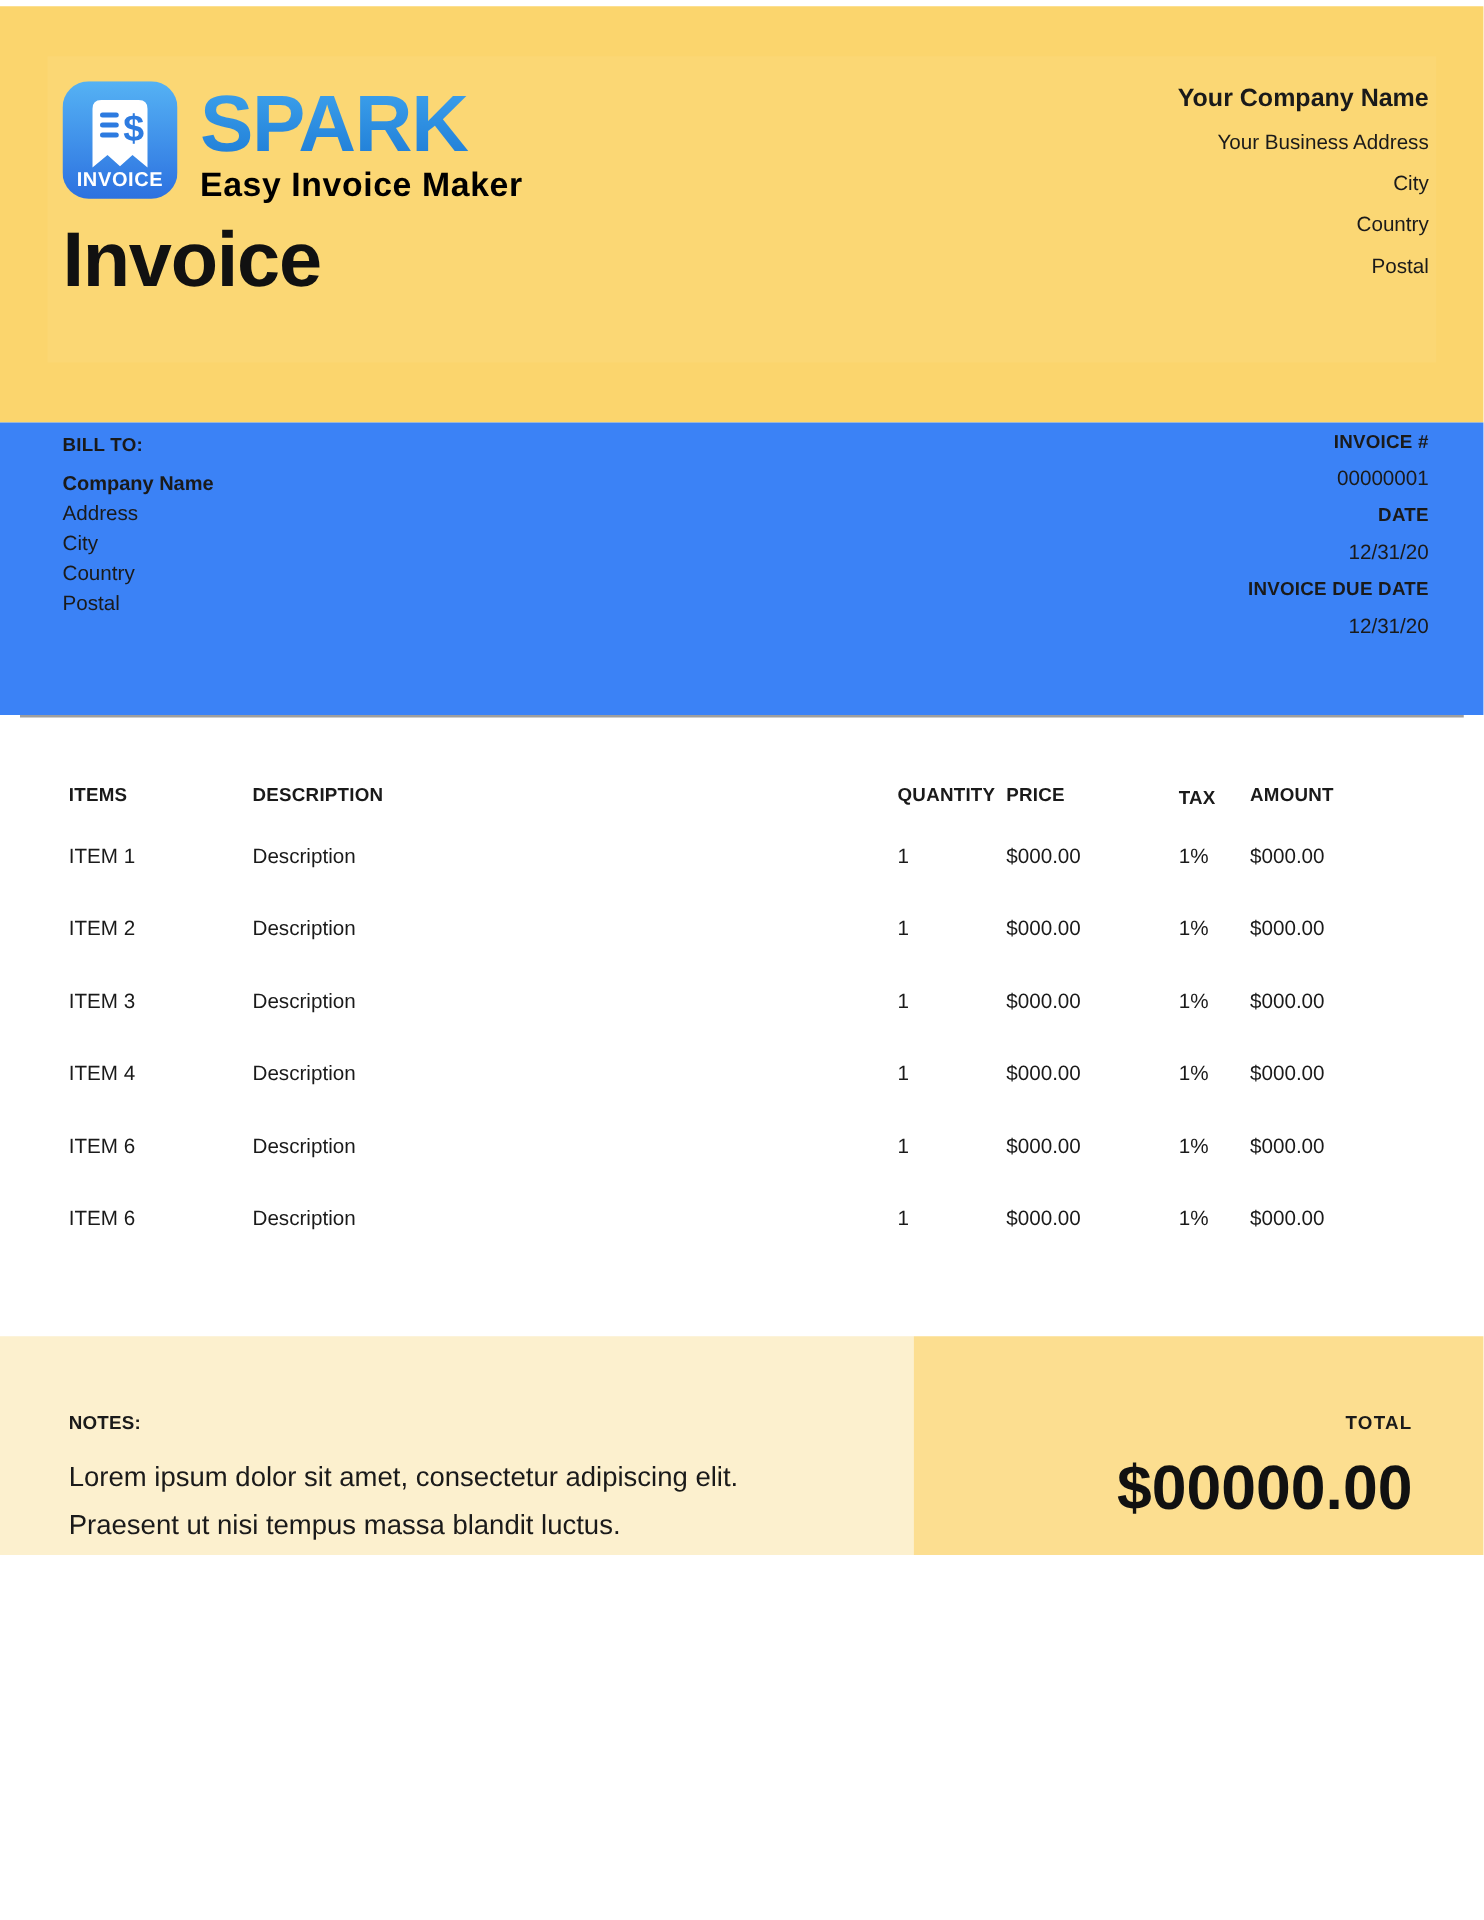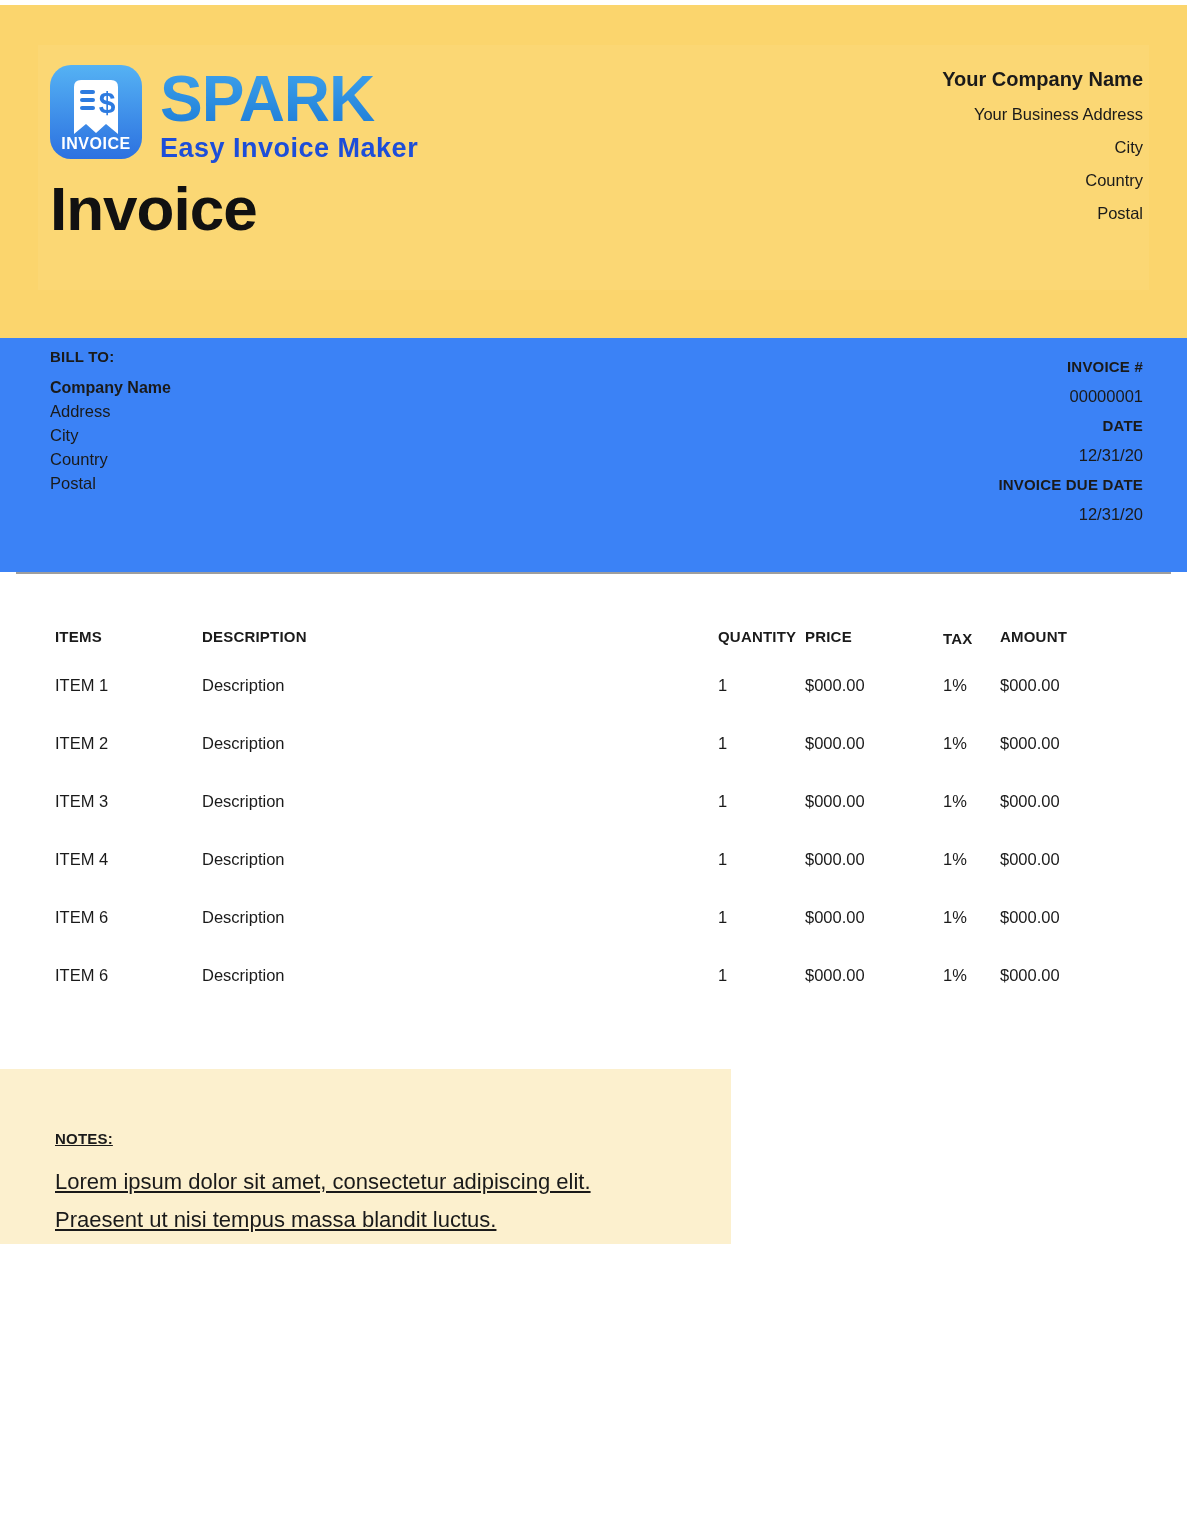--- a/index.html
+++ b/index.html
@@ -34,21 +34,21 @@
     line-height: 64px;
     background: linear-gradient(180deg, #3EA2EC 0%, #1E7CD6 100%);
     -webkit-background-clip: text;
     background-clip: text;
     -webkit-text-fill-color: transparent;
     color: #2E86DB;
   }
   .logo-tagline {
     font-size: 27px;
     font-weight: 600;
-    color: #1d4ed8;
+    color: #000000;
     letter-spacing: 0.5px;
     margin-top: 2px;
   }
   .doc-title {
     position: absolute;
     left: 50px; top: 168px;
     font-size: 62px;
     font-weight: bold;
     color: #111111;
     letter-spacing: -1px;
@@ -56,21 +56,21 @@
   .company-block { position: absolute; right: 44px; top: 62px; text-align: right; }
   .company-name { font-size: 20px; font-weight: bold; line-height: 24px; }
   .company-line { font-size: 16.5px; line-height: 20px; margin-top: 13px; }
 
   
   .bill-section { position: relative; height: 234px; background: #3b82f6; text-decoration: underline; }
   .bill-to-block { position: absolute; left: 50px; top: 10px; }
   .bill-to-label { font-size: 15px; font-weight: bold; letter-spacing: 0.2px; }
   .client-name { font-size: 16px; font-weight: bold; margin-top: 14px; }
   .client-line { font-size: 16.5px; line-height: 20px; margin-top: 4px; }
-  .invoice-meta-block { position: absolute; right: 44px; top: 20px; text-align: right; }
+  .invoice-meta-block { position: absolute; right: 44px; top: 7px; text-align: right; }
   .meta-label { font-size: 15px; font-weight: bold; letter-spacing: 0.2px; margin-top: 11px; }
   .meta-label:first-child { margin-top: 0; }
   .meta-value { font-size: 16.5px; line-height: 20px; margin-top: 11px; }
 
   .divider {
     border: none;
     border-top: 2px solid #9E9E9E;
     margin: 0 16px;
   }
 
@@ -83,21 +83,21 @@
   }
   .t-header { margin-top: 53px; font-size: 15px; font-weight: bold; letter-spacing: 0.2px; line-height: 20px; }
   .t-row { font-size: 16.5px; line-height: 20px; }
   .t-row:first-of-type { margin-top: 28px; }
   .t-row + .t-row { margin-top: 38px; }
   .col-qty, .col-price, .col-amount { text-align: left; }
   .col-tax { text-align: left; padding-left: 22px; }
   .t-header .col-tax { position: relative; top: 2px; }
 
   
-  .summary-section { display: flex; margin-top: 84px; height: 175px; text-decoration: underline; }
+  .summary-section { display: flex; margin-top: 84px; height: 175px; }
   .notes-box {
     width: 731px;
     background: #FCF0CE;
     padding: 61px 60px 0 55px;
   }
   .notes-label { font-size: 15px; font-weight: bold; letter-spacing: 0.2px; }
   .notes-text { font-size: 22px; line-height: 38px; margin-top: 16px; max-width: 640px; }
   .total-box {
     flex: 1;
     background: #FCDE90;
@@ -242,15 +242,19 @@
       <div class="col-amount">$000.00</div>
     </div>
   </div>
   </div>
 
   <div class="summary-section">
     <div class="notes-box">
       <div class="notes-label">NOTES:</div>
       <div class="notes-text">Lorem ipsum dolor sit amet, consectetur adipiscing elit. Praesent ut nisi tempus massa blandit luctus.</div>
     </div>
+    <div class="total-box">
+      <div class="total-label">TOTAL</div>
+      <div class="total-amount">$00000.00</div>
+    </div>
   </div>
 
 </div>
 
 </body></html>

